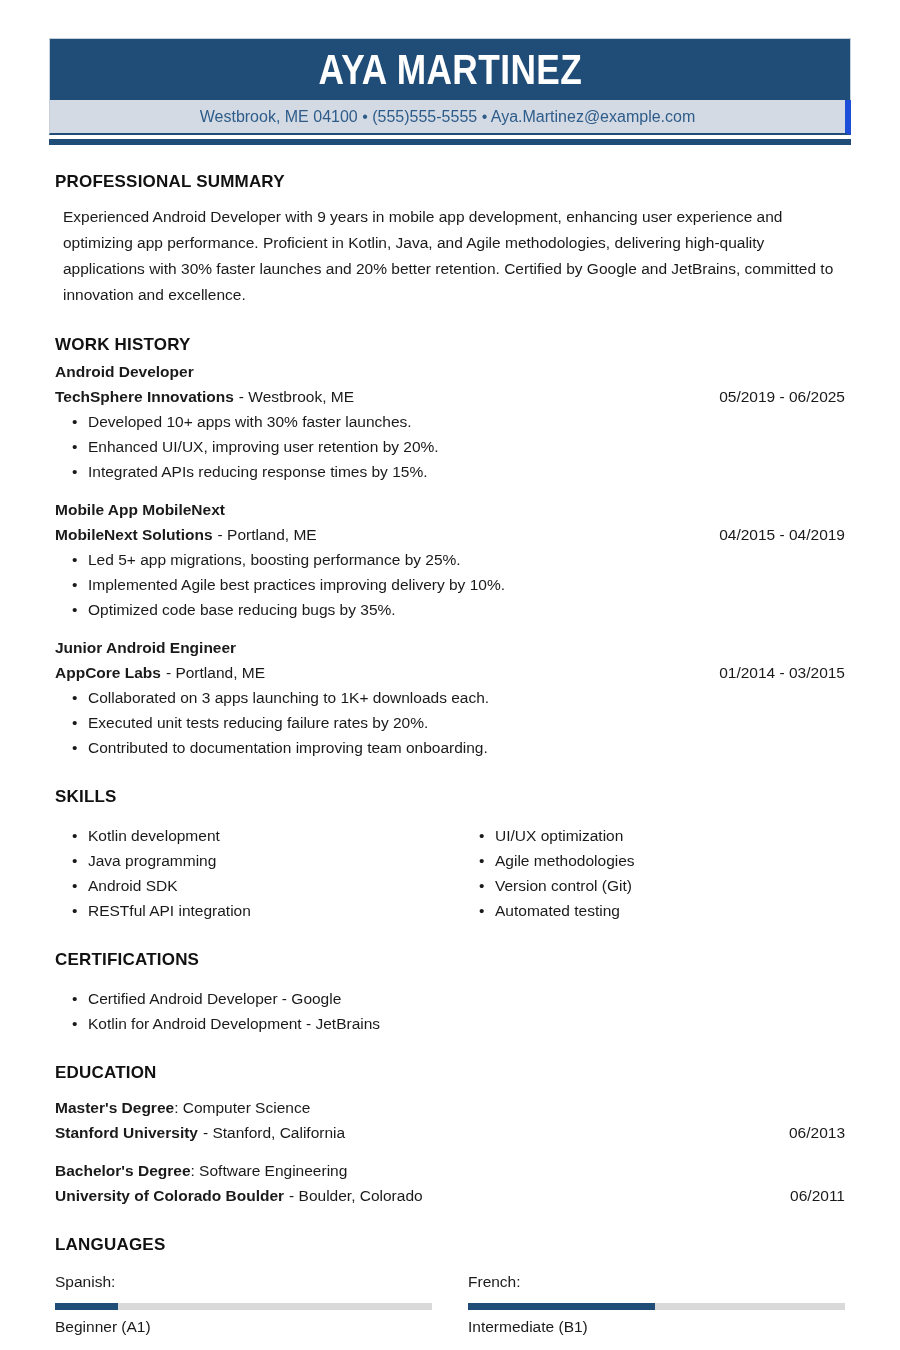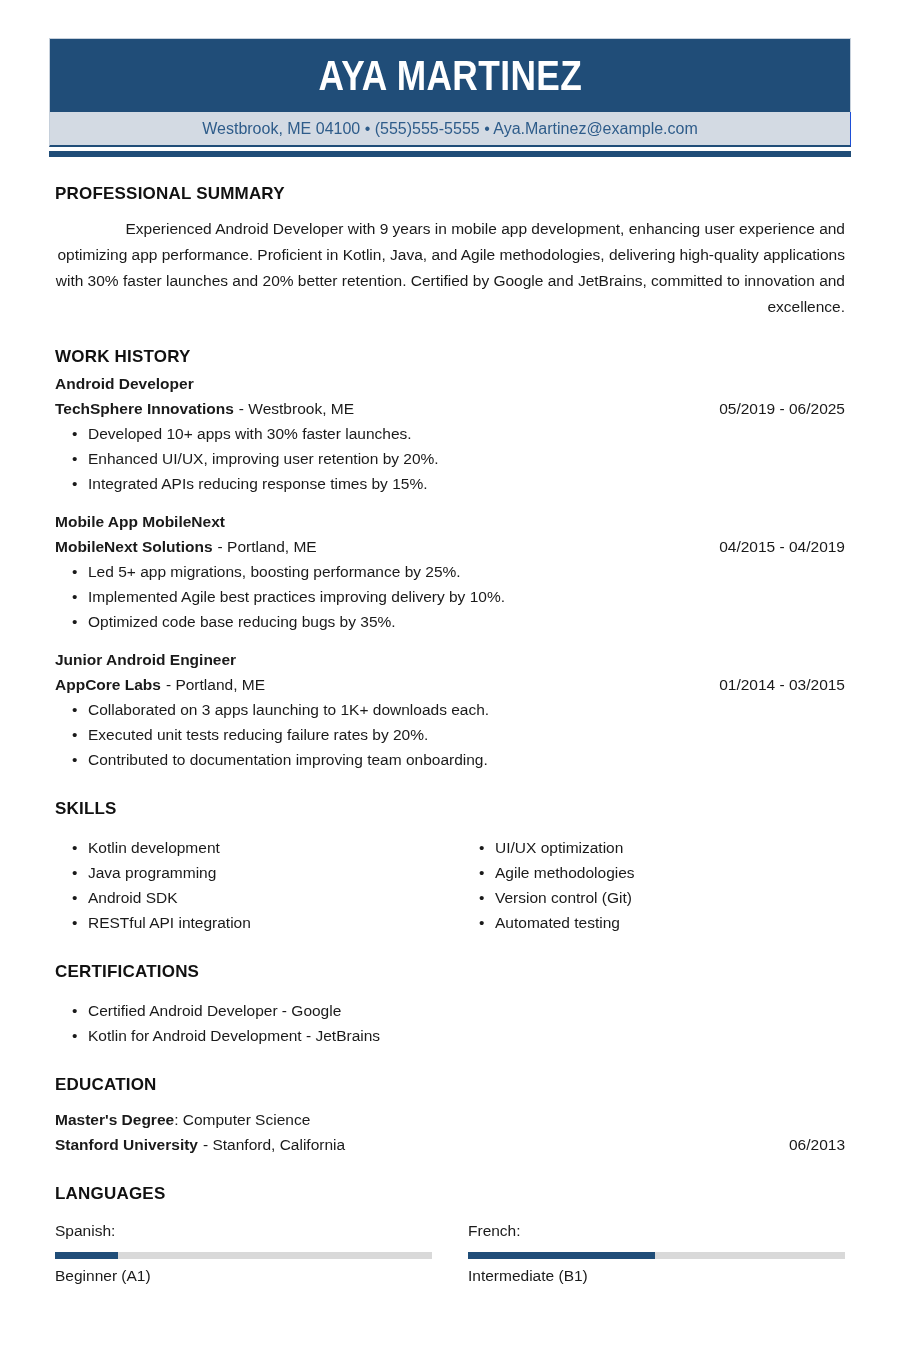--- a/index.html
+++ b/index.html
@@ -5,44 +5,44 @@
   * { box-sizing: border-box; }
   html, body { margin: 0; padding: 0; background: #ffffff; }
   .page {
     width: 900px; height: 1350px; background: #ffffff;
     font-family: "Liberation Sans", sans-serif;
     color: #1a1a1a; position: relative; overflow: hidden;
   }
   
   .header-wrap { margin: 38px 49px 0 49px; }
   .banner {
-    background: #204d78; height: 74px;
+    background: #204d78; height: 62px;
     border: 1px solid #c6d0db; border-bottom: none;
     display: flex; align-items: center; justify-content: center;
   }
   .banner h1 {
     margin: 0; color: #ffffff; font-size: 41px; font-weight: bold;
     letter-spacing: 0.5px; transform: scale(0.86, 1.04); white-space: nowrap;
   }
   .contact-bar {
     background: #d3dae3; height: 35px;
-    border-left: 1px solid #c6d0db; border-right: 1px solid #1d4ed8;
+    border-left: 1px solid #c6d0db; border-right: 6px solid #1d4ed8;
     border-bottom: 2px solid #204d78;
     display: flex; align-items: center; justify-content: center;
     color: #2e5c8a; font-size: 16px;
   }
   .rule-thick { height: 6px; background: #204d78; margin-top: 4px; }
 
   
   .content { padding: 0 55px; }
   .section-heading {
     font-size: 17px; font-weight: bold; color: #111111;
     margin: 27px 0 12px 0; letter-spacing: 0.2px;
   }
-  .summary-text { margin: 0; font-size: 15.5px; line-height: 26px; text-align: right; }
+  .summary-text { margin: 8px; font-size: 15.5px; line-height: 26px; }
 
   .job { margin-bottom: 13px; }
   .job-title { font-weight: bold; font-size: 15.5px; line-height: 25px; }
   .line-with-date { display: flex; justify-content: space-between; font-size: 15.5px; line-height: 25px; }
   .bold { font-weight: bold; }
   .suffix { margin-left: 5px; }
   .date-range { font-size: 15.5px; white-space: nowrap; }
 
   ul.bullets { margin: 0; padding: 0; list-style: none; }
   ul.bullets li {
@@ -166,20 +166,27 @@
       <div class="section-heading">EDUCATION</div>
 
       <div class="edu-entry">
         <div class="edu-line"><span class="bold">Master's Degree</span><span>: Computer Science</span></div>
         <div class="line-with-date">
           <span><span class="bold">Stanford University</span><span class="suffix">- Stanford, California</span></span>
           <span class="date-range">06/2013</span>
         </div>
       </div>
 
+      <div class="edu-entry">
+        <div class="edu-line"><span class="bold">Bachelor's Degree</span><span>: Software Engineering</span></div>
+        <div class="line-with-date">
+          <span><span class="bold">University of Colorado Boulder</span><span class="suffix">- Boulder, Colorado</span></span>
+          <span class="date-range">06/2011</span>
+        </div>
+      </div>
     </section>
 
     <section>
       <div class="section-heading" style="margin-bottom:6px;">LANGUAGES</div>
       <div class="lang-cols">
         <div class="lang-col">
           <div class="lang-name">Spanish:</div>
           <div class="lang-bar">
             <div class="lang-bar-fill" style="width: 16.7%;"></div>
           </div>

